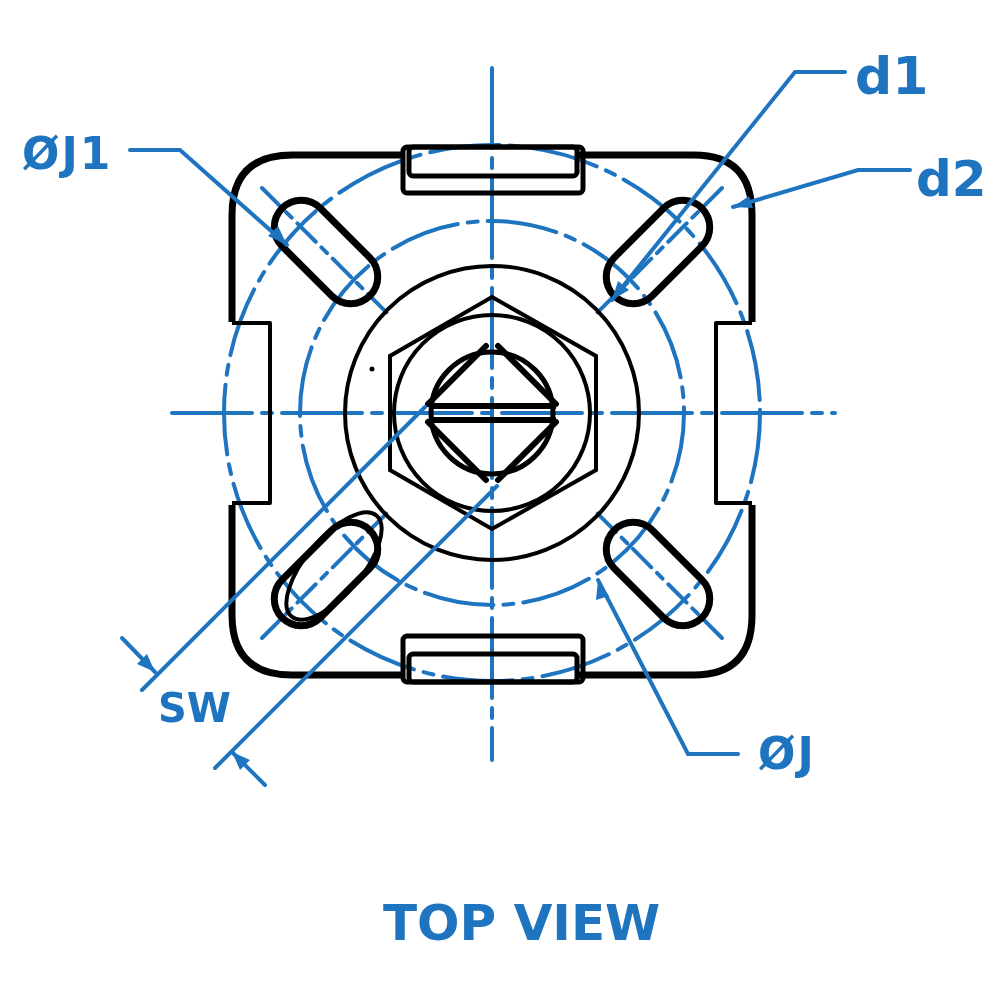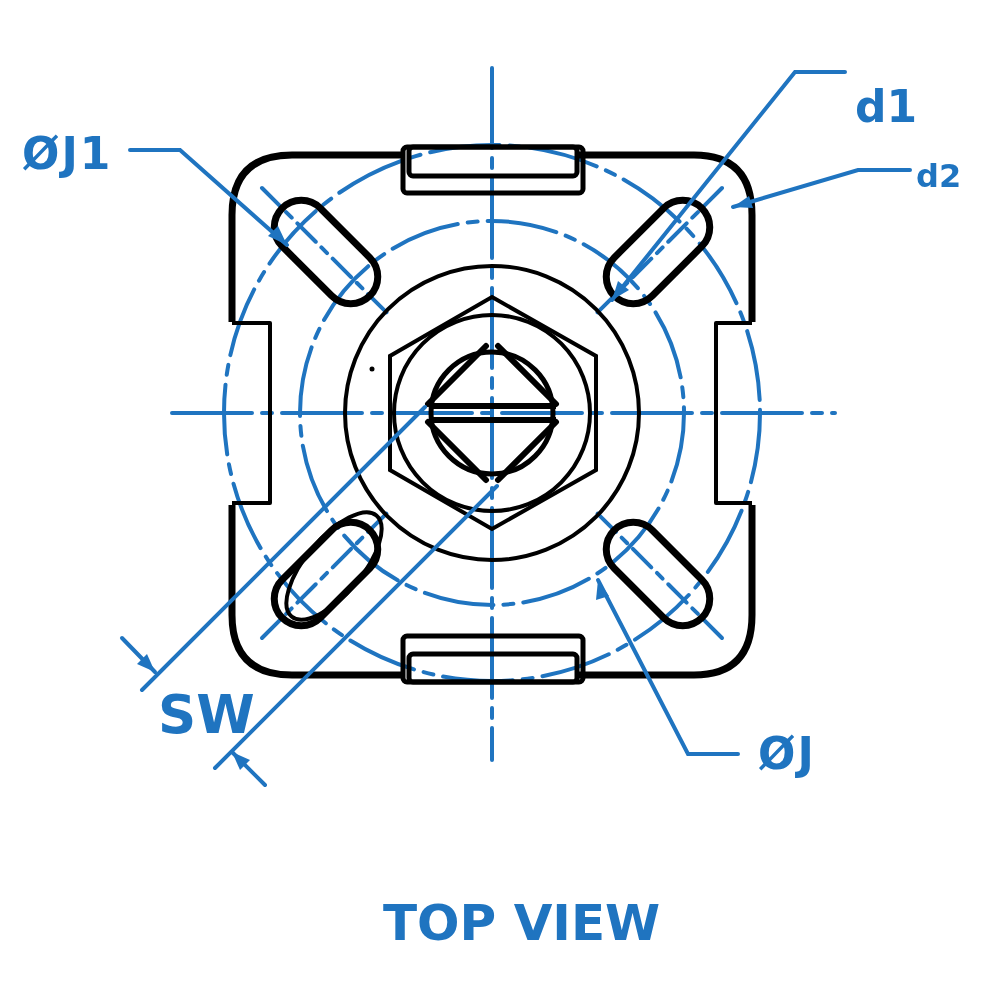--- a/index.html
+++ b/index.html
@@ -7,23 +7,23 @@
     #drawing { position: absolute; left: 0; top: 0; width: 1000px; height: 1000px; }
     .lbl {
       position: absolute;
       font-family: "DejaVu Sans", sans-serif;
       font-weight: bold;
       color: #1f74c0;
       line-height: 1;
       white-space: nowrap;
     }
     #lbl-j1 { left: 22px; top: 132px; font-size: 44px; letter-spacing: 2px; text-align: right; }
-    #lbl-d1 { left: 855px; top: 50px; font-size: 44px; margin-top: 35px; }
-    #lbl-d2 { left: 916px; top: 160px; font-size: 32px; }
-    #lbl-sw { left: 158px; top: 688px; font-size: 53px; }
+    #lbl-d1 { left: 855px; top: 50px; font-size: 52px; }
+    #lbl-d2 { left: 916px; top: 154px; font-size: 50px; }
+    #lbl-sw { left: 158px; top: 688px; font-size: 40px; }
     #lbl-j  { left: 758px; top: 732px; font-size: 44px; letter-spacing: 2px; }
     #lbl-title { left: 383px; top: 898px; font-size: 50px; }
   </style>
 </head>
 <body>
 
 <svg id="drawing" viewBox="0 0 1000 1000" xmlns="http://www.w3.org/2000/svg">
 
   <g stroke="#1f74c0" stroke-width="4" fill="none" stroke-linecap="round">
     <line x1="492" y1="68" x2="492" y2="760" stroke-dasharray="80 10 10 10"></line>

